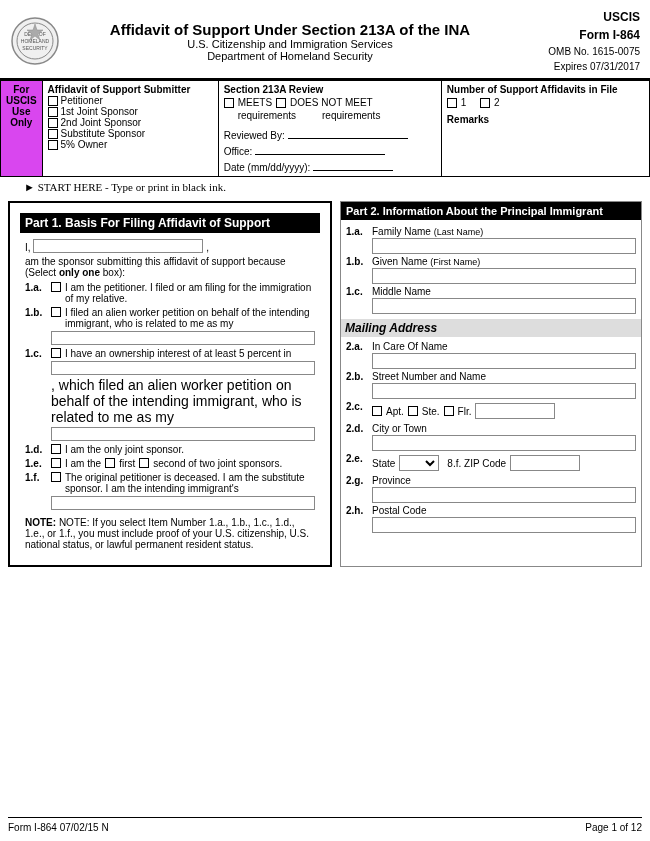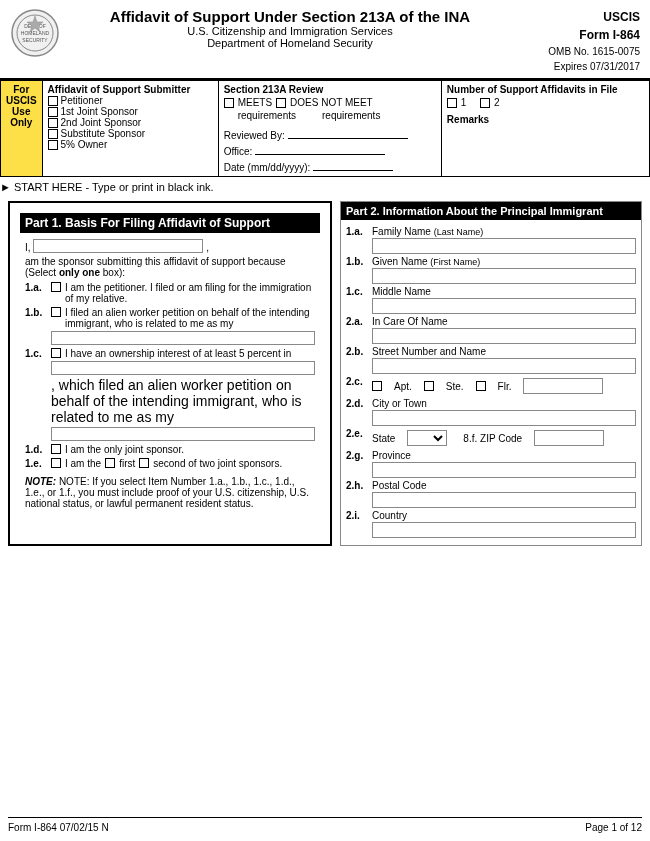--- a/index.html
+++ b/index.html
@@ -1,62 +1,62 @@
 <!DOCTYPE html>
 <html><head>
   <meta charset="utf-8">
   <style>
     * { box-sizing: border-box; margin: 0; padding: 0; }
     body { font-family: Arial, sans-serif; font-size: 11px; background: #fff; color: #000; width: 650px; min-height: 841px; }
     .page { width: 650px; min-height: 841px; padding: 0; position: relative; background: #fff; }
 
     
-    .header { display: flex; align-items: flex-start; padding: 8px 10px 4px 10px; border-bottom: 2px solid #000; }
+    .header { display: flex; align-items: center; padding: 8px 10px 4px 10px; border-bottom: 2px solid #000; }
     .header-seal { width: 50px; height: 50px; flex-shrink: 0; }
     .header-center { flex: 1; text-align: center; }
     .header-center h1 { font-size: 15px; font-weight: bold; }
     .header-center p { font-size: 11px; }
     .header-right { text-align: right; font-size: 10px; line-height: 1.5; min-width: 120px; }
     .header-right .form-id { font-size: 12px; font-weight: bold; }
 
     
     .top-table { width: 100%; border-collapse: collapse; border: 1px solid #000; margin: 0; }
     .top-table td, .top-table th { border: 1px solid #000; padding: 3px 5px; vertical-align: top; font-size: 10px; }
-    .top-table .for-cell { font-weight: bold; text-align: center; font-size: 10px; width: 40px; background: #fde047; }
+    .top-table .for-cell { font-weight: bold; text-align: center; font-size: 10px; width: 40px; background: #d946ef; }
     .col-header { font-weight: bold; font-size: 10px; }
     .checkbox-row { display: flex; align-items: center; gap: 4px; margin: 2px 0; }
     .checkbox-item { display: flex; align-items: center; gap: 3px; }
     .cb { width: 10px; height: 10px; border: 1px solid #000; display: inline-block; flex-shrink: 0; }
 
     
-    .start-here { padding: 4px 0; font-size: 11px; font-weight: bold; }
+    .start-here { padding: 4px 24px; font-size: 11px; font-weight: bold; font-family: Liberation Serif, serif; }
     .start-here span { font-weight: normal; }
 
     
     .two-col { display: flex; gap: 8px; padding: 4px 8px; }
     .col-left { flex: 1; border: 2px solid #000; padding: 15px; }
     .col-right { flex: 1; border: 1px solid #888; padding: 5px; }
 
     .part-title { background: #000; color: #fff; font-weight: bold; font-size: 12px; padding: 3px 5px; margin: -5px -5px 6px -5px; }
     .part-title-right { background: #000; color: #fff; font-weight: bold; font-size: 11px; padding: 3px 5px; margin: -5px -5px 6px -5px; }
     .text-input { border: 1px solid #888; height: 16px; width: 100%; display: block; background: #fff; }
     .text-input-inline { border: 1px solid #888; height: 16px; flex: 1; display: inline-block; background: #fff; }
     .right-input { border: 1px solid #888; height: 16px; width: 100%; display: block; background: #fff; margin-top: 1px; }
     .field-group { display: flex; align-items: flex-start; gap: 4px; margin: 2px 0; }
     .field-group-label { font-weight: bold; font-size: 10px; min-width: 22px; }
     .field-group-content { flex: 1; }
 
     .mailing-header { font-size: 12px; font-weight: bold; font-style: italic; background: #ddd; padding: 2px 4px; margin: 5px -5px 4px -5px; }
 
-    .inline-row { display: flex; align-items: center; gap: 12px; margin: 2px 0; }
+    .inline-row { display: flex; align-items: center; gap: 4px; margin: 2px 0; }
     .small-input { border: 1px solid #888; height: 16px; background: #fff; }
     .state-select { border: 1px solid #888; height: 16px; background: #fff; width: 40px; }
 
     .note-section { padding: 4px 8px; font-size: 10px; }
-    .note-bold { font-weight: bold; font-style: italic; }
+    .note-bold { font-weight: bold; }
 
     .footer { position: absolute; bottom: 8px; left: 8px; right: 8px; display: flex; justify-content: space-between; font-size: 10px; border-top: 1px solid #000; padding-top: 4px; }
     .blank-input { border: none; border-bottom: 1px solid #000; display: inline-block; height: 14px; }
 
     
     .item-row { display: flex; align-items: flex-start; gap: 4px; margin: 3px 0; }
     .item-num { font-weight: bold; font-size: 10px; min-width: 22px; }
     .item-content { font-size: 10px; flex: 1; }
     .item-cb-text { display: flex; align-items: flex-start; gap: 4px; }
   </style>
@@ -240,20 +240,32 @@
             <span class="cb"></span>
             <span>I am the</span>
             <span class="cb"></span>
             <span>first</span>
             <span class="cb"></span>
             <span>second of two joint sponsors.</span>
           </div>
         </div>
       </div>
 
+      <div class="item-row">
+        <span class="item-num">1.f.</span>
+        <div class="item-content">
+          <div class="item-cb-text">
+            <span class="cb"></span>
+            <span>The original petitioner is deceased.  I am the substitute sponsor.  I am the intending immigrant's</span>
+          </div>
+          <div style="margin-top:2px;">
+            <input type="text" class="text-input" style="height: 14px;">
+          </div>
+        </div>
+      </div>
 
       <div class="note-section" style="padding:4px 0 0 0;">
         <span class="note-bold">NOTE:</span>
         <span style="font-size:10px;">NOTE:  If you select Item Number 1.a., 1.b., 1.c., 1.d., 1.e., or 1.f., you must include proof of your U.S. citizenship, U.S. national status, or lawful permanent resident status.</span>
       </div>
     </div>
 
     <div class="col-right">
       <div class="part-title-right">Part 2.  Information About the Principal Immigrant</div>
 
@@ -274,20 +286,21 @@
       </div>
 
       <div class="field-group">
         <div class="field-group-label">1.c.</div>
         <div class="field-group-content">
           <div style="font-size:10px;">Middle Name</div>
           <input type="text" class="right-input" style="">
         </div>
       </div>
 
+      <div class="mailing-header">Mailing Address</div>
 
       <div class="field-group">
         <div class="field-group-label">2.a.</div>
         <div class="field-group-content">
           <div style="font-size:10px;">In Care Of Name</div>
           <input type="text" class="right-input" style="">
         </div>
       </div>
 
       <div class="field-group">
@@ -344,27 +357,20 @@
       </div>
 
       <div class="field-group">
         <div class="field-group-label">2.h.</div>
         <div class="field-group-content">
           <div style="font-size:10px;">Postal Code</div>
           <input type="text" class="right-input" style="">
         </div>
       </div>
 
-      <div class="field-group">
-        <div class="field-group-label">2.i.</div>
-        <div class="field-group-content">
-          <div style="font-size:10px;">Country</div>
-          <input type="text" class="right-input" style="">
-        </div>
-      </div>
 
     </div>
   </div>
 
   <div class="footer">
     <span>Form I-864  07/02/15  N</span>
     <span>Page 1 of 12</span>
   </div>
 
 </div>

